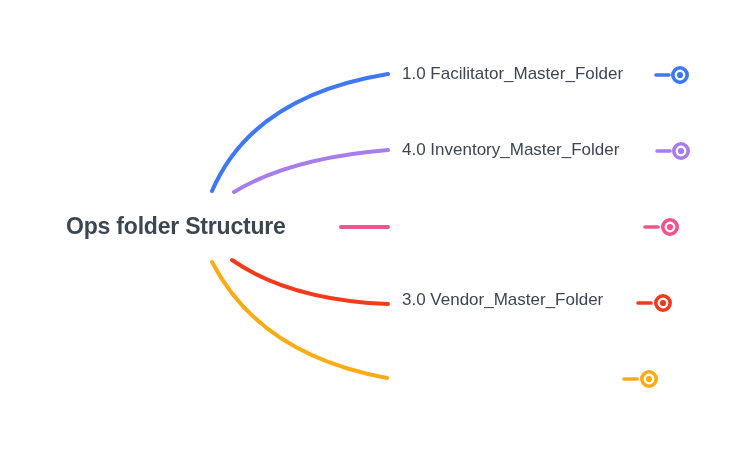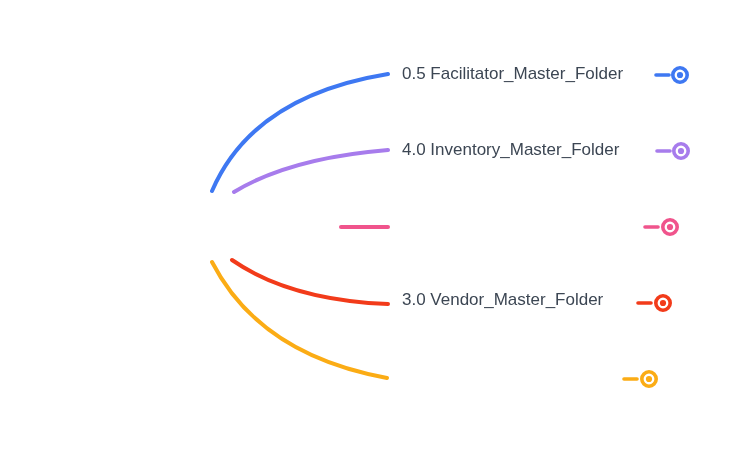--- a/index.html
+++ b/index.html
@@ -87,18 +87,19 @@
       <circle cx="663" cy="303" r="3.1" fill="#f23b1a"></circle>
     </g>
 
     <g>
       <line x1="624" y1="379" x2="637" y2="379" stroke-width="3.6" stroke-linecap="round" stroke="#fbac15"></line>
       <circle cx="649" cy="379" r="7.2" fill="none" stroke-width="3.6" stroke="#fbac15"></circle>
       <circle cx="649" cy="379" r="3.1" fill="#fbac15"></circle>
     </g>
   </svg>
 
+  <div class="root-label">Ops folder Structure</div>
 
-  <div class="branch-label r1">0.5 Facilitator_Master_Folder</div>
+  <div class="branch-label r1">1.0 Facilitator_Master_Folder</div>
   <div class="branch-label r2">4.0 Inventory_Master_Folder</div>
   <div class="branch-label r4">3.0 Vendor_Master_Folder</div>
 
 </div>
 
 </body></html>

